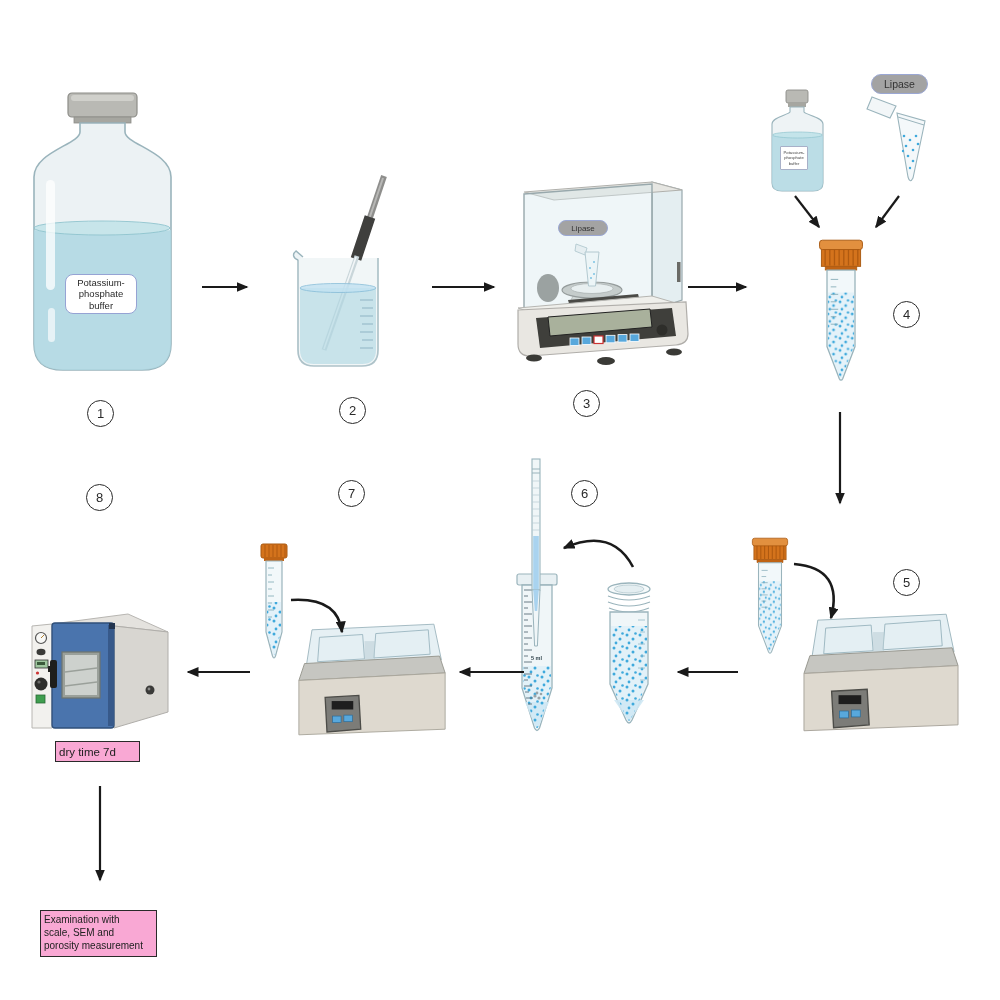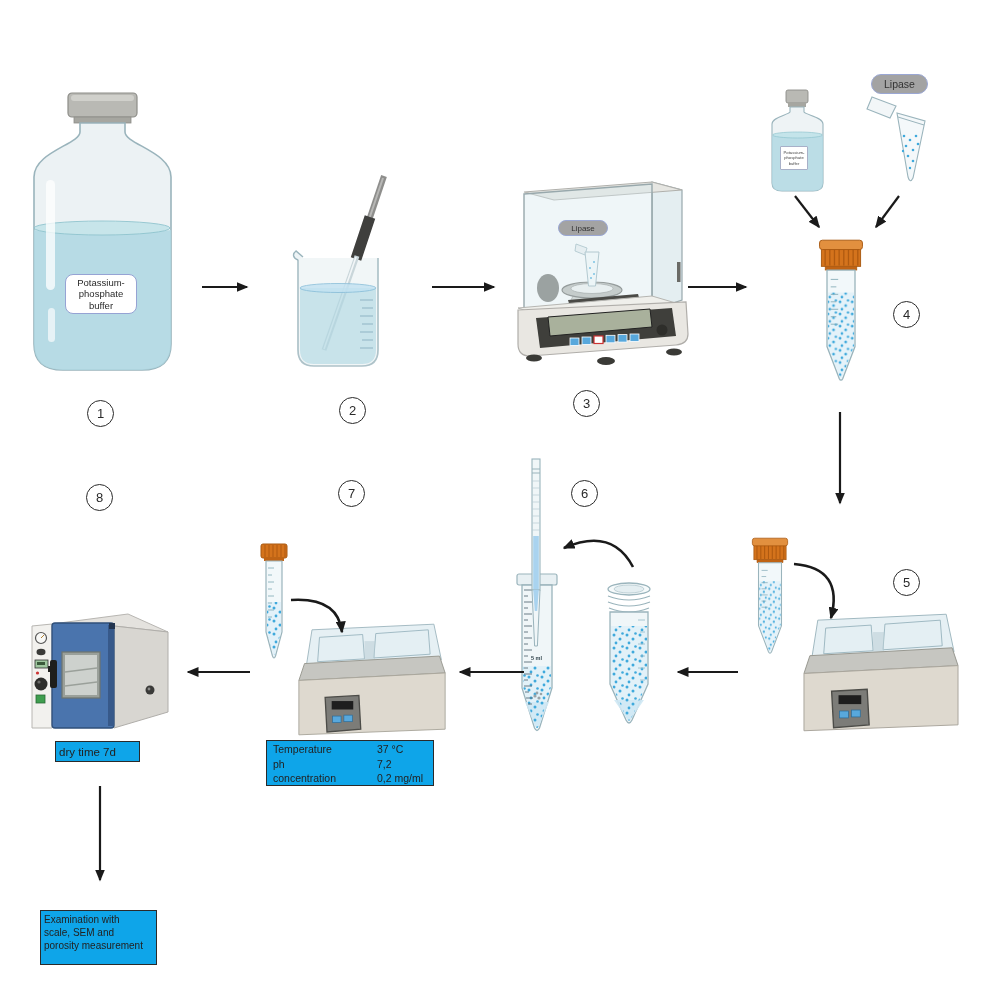--- a/index.html
+++ b/index.html
@@ -3,36 +3,36 @@
 <meta charset="utf-8">
 <style>
   html,body{margin:0;padding:0;background:#fff;}
   .canvas{position:relative;width:1000px;height:1000px;background:#fff;overflow:hidden;
           font-family:"Liberation Sans",sans-serif;color:#222;}
   .abs{position:absolute;}
   svg{display:block;overflow:visible;}
   .badge{position:absolute;width:27px;height:27px;border:1.6px solid #2a2a2a;border-radius:50%;
          background:#fff;display:flex;align-items:center;justify-content:center;
          font-size:13px;color:#2a2a2a;box-sizing:border-box;}
-  .txtbox{position:absolute;background:#0ea5e9;border:1.4px solid #2a2a2a;box-sizing:border-box;}
+  .txtbox{position:absolute;background:#f9a8d4;border:1.4px solid #2a2a2a;box-sizing:border-box;}
   .pill{position:absolute;background:#a3a3a3;border:1.1px solid #9aa7d4;box-sizing:border-box;
         display:flex;align-items:center;justify-content:center;color:#333;}
   .bottle-label{position:absolute;background:#fff;border:1.3px solid #96a3d4;border-radius:8px;
         box-sizing:border-box;display:flex;align-items:center;justify-content:center;
         text-align:center;font-size:9.5px;line-height:1.18;color:#2a2a2a;white-space:pre-line;}
   .tiny-label{position:absolute;background:#fff;border:0.8px solid #a8b0c8;border-radius:1px;
         box-sizing:border-box;display:flex;align-items:center;justify-content:center;
         text-align:center;font-size:4.2px;line-height:1.25;color:#444;white-space:pre-line;}
   .vol-mark{position:absolute;font-size:5.5px;font-weight:bold;color:#33454e;}
   .param-box{left:266px;top:740px;width:168px;height:46px;font-size:10.5px;padding-top:1px;}
   .param-row{display:flex;line-height:14.5px;}
   .param-row .pl{width:104px;padding-left:6px;}
   .drytime{left:55px;top:741px;width:85px;height:21px;font-size:11.5px;display:flex;
            align-items:center;padding-left:3px;}
-  .exam{left:40px;top:910px;width:117px;height:55px;font-size:10px;line-height:1.3;
+  .exam{left:40px;top:910px;width:117px;height:47px;font-size:10px;line-height:1.3;
         padding:2px 3px;white-space:pre-line;}
 </style>
 </head>
 <body>
 
 <div class="canvas">
 
   <svg width="0" height="0" class="abs" aria-hidden="true">
     <defs>
       <marker id="ah" markerWidth="12" markerHeight="10" refX="10.5" refY="5" orient="auto" markerUnits="userSpaceOnUse">
@@ -319,34 +319,20 @@
       <line x1="10" y1="56" x2="16" y2="56"></line>
         <line x1="10" y1="63" x2="14" y2="63"></line>
       <line x1="10" y1="70" x2="16" y2="70"></line>
         <line x1="10" y1="77" x2="14" y2="77"></line>
     </g>
   </svg>
   <svg class="abs" style="left:297px;top:618px;" width="150" height="123" viewBox="0 0 160 122">
     <use href="#waterbath" xlink:href="#waterbath"></use>
   </svg>
 
-  <div class="txtbox param-box">
-    <div class="param-row">
-      <span class="pl">Temperature</span>
-      <span>37 °C</span>
-    </div>
-    <div class="param-row">
-      <span class="pl">ph</span>
-      <span>7,2</span>
-    </div>
-    <div class="param-row">
-      <span class="pl">concentration</span>
-      <span>0,2 mg/ml</span>
-    </div>
-  </div>
 
   <svg class="abs" style="left:28px;top:608px;" width="150" height="130" viewBox="0 0 150 130">
     <polygon points="24,16 100,6 140,24 86,18" fill="#e4e2de" stroke="#b8b6b2" stroke-width="1"></polygon>
     <polygon points="86,18 140,24 140,104 86,120" fill="#d8d6d1" stroke="#b0aeaa" stroke-width="1"></polygon>
     <polygon points="4,18 24,16 24,120 4,120" fill="#f2f1ee" stroke="#b8b6b2" stroke-width="1"></polygon>
     <g>
       <rect x="24" y="15" width="62" height="105" rx="3" style="fill:var(--c-oven-door-blue)" stroke="#2f4f7a" stroke-width="1.3"></rect>
       <rect x="80" y="17" width="6" height="101" fill="#37598a"></rect>
       <rect x="81" y="15" width="6" height="6" fill="#22344f"></rect>
       <rect x="34" y="44" width="38" height="46" fill="#9aa09a" stroke="#6e746e" stroke-width="1.2"></rect>

